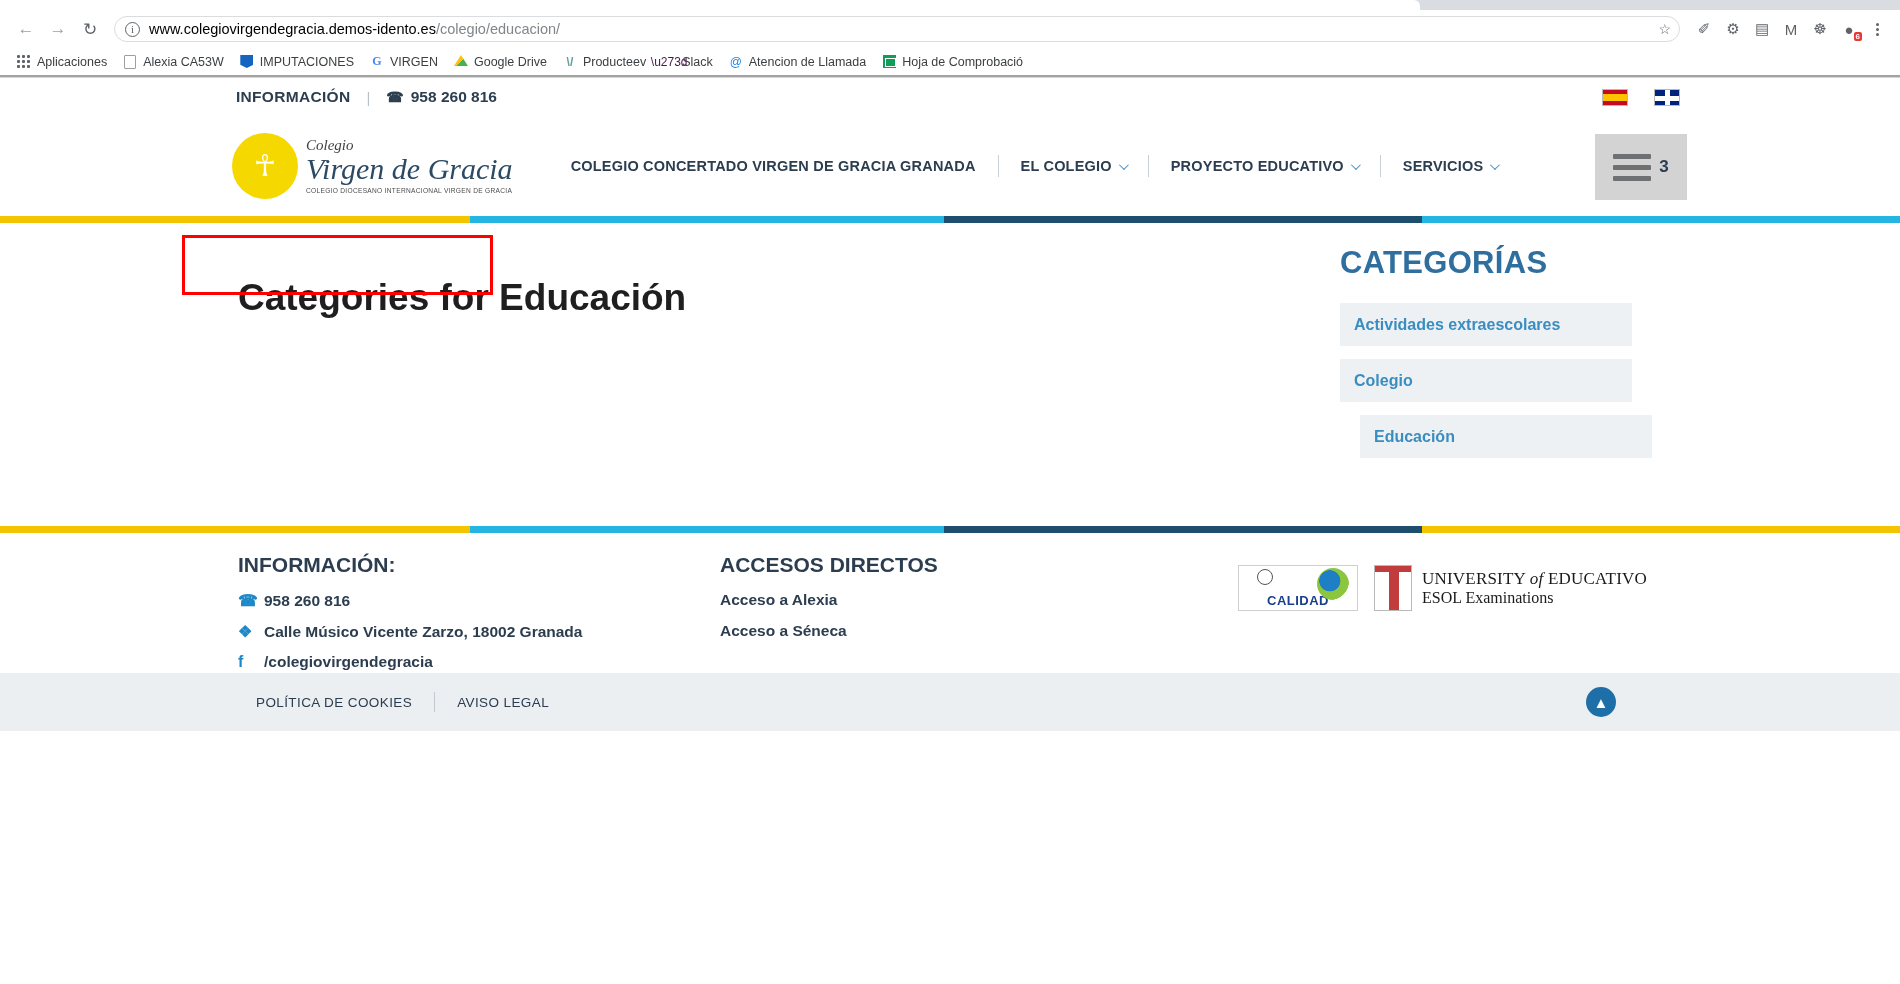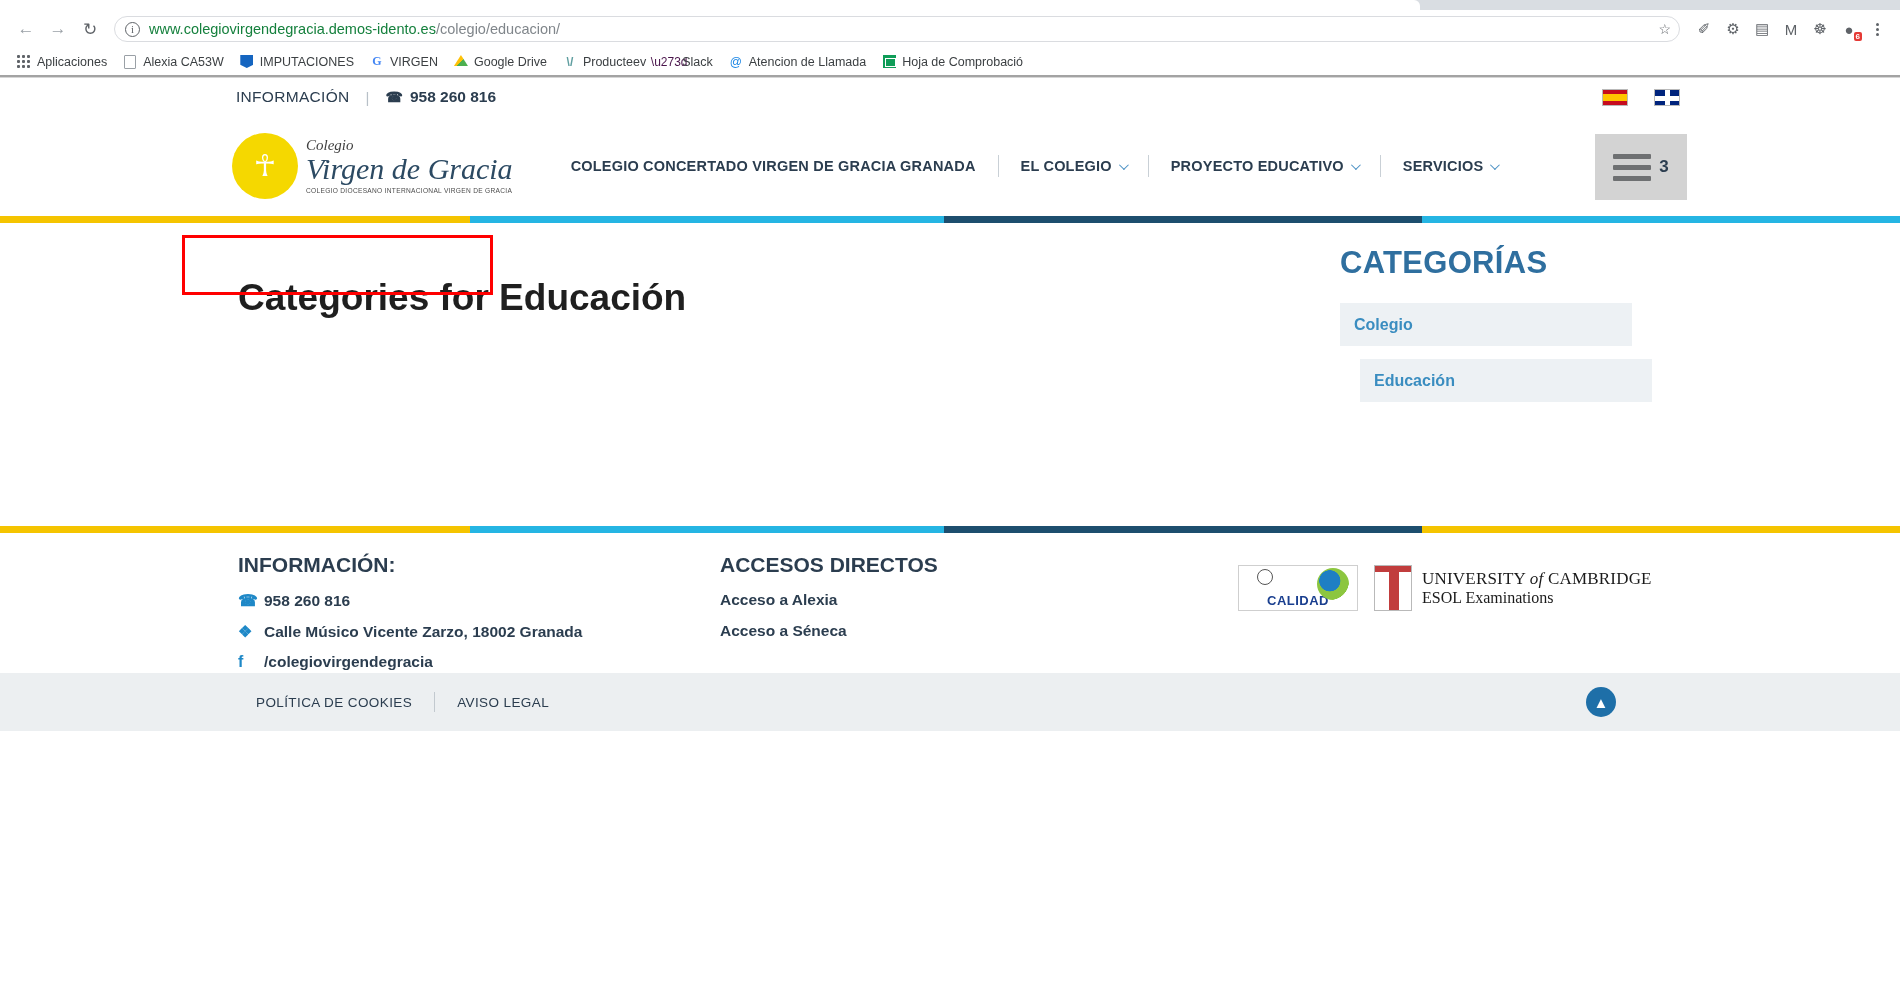--- a/index.html
+++ b/index.html
@@ -64,21 +64,21 @@
     border: 1.4px solid #5f6368;
     border-radius: 50%;
     color: #5f6368;
     font-size: 11px;
     line-height: 12px;
     text-align: center;
     margin-right: 9px;
     flex: 0 0 auto;
     font-family: "Liberation Serif", serif;
   }
-  #omnibox .url-strong { color: #15803d; }
+  #omnibox .url-strong { color: #000000; }
   #omnibox .url-dim { color: #80868b; }
   #omnibox .star {
     position: absolute; right: 8px; top: 50%;
     transform: translateY(-50%);
     color: #5f6368; font-size: 14px;
   }
 
   .ext-icon {
     width: 26px; height: 26px;
     margin-left: 3px;
@@ -174,21 +174,21 @@
     background: #ffffff;
     display: flex;
     align-items: center;
     font-size: 15px;
     color: #2b3d4f;
     padding: 0 22px 0 0;
     position: relative;
   }
   #topbar .info-label {
     margin-left: 236px;
-    font-weight: normal;
+    font-weight: bold;
     letter-spacing: .3px;
     color: #2b3d4f;
     font-size: 15.5px;
   }
   #topbar .sep { margin: 0 16px; color: #b8c0c8; }
   #topbar .phone {
     font-weight: bold;
     color: #2b3d4f;
     font-size: 15.5px;
     display: flex; align-items: center;
@@ -617,20 +617,23 @@
 
   <div id="content">
     <div id="content-main">
       <h1 id="page-title">Categories for Educación</h1>
       <div id="redbox"></div>
     </div>
 
     <div id="sidebar">
       <h3>CATEGORÍAS</h3>
       <div class="cat-item">
+        <span>Actividades extraescolares</span>
+      </div>
+      <div class="cat-item">
         <span>Colegio</span>
       </div>
       <div class="cat-item indent">
         <span>Educación</span>
       </div>
     </div>
   </div>
 
   <div class="stripe footer-stripe">
     <span class="s1"></span>
@@ -665,21 +668,21 @@
     <div id="badges">
       <div id="badge-calidad">
         <span class="cal-mark"></span>
         <span class="cal-swirl"></span>
         <span class="cal-txt">CALIDAD</span>
       </div>
       <div id="badge-cambridge">
         <span id="cam-crest"></span>
         <span id="cam-text">
           <div class="c1">
-            <span>UNIVERSITY </span><span class="c-it">of</span><span> CAMBRIDGE</span>
+            <span>UNIVERSITY </span><span class="c-it">of</span><span> EDUCATIVO</span>
           </div>
           <div class="c2">ESOL Examinations</div>
         </span>
       </div>
     </div>
   </div>
 
   <div id="legalbar">
     <span class="lnk first">POLÍTICA DE COOKIES</span>
     <span class="lsep"></span>

